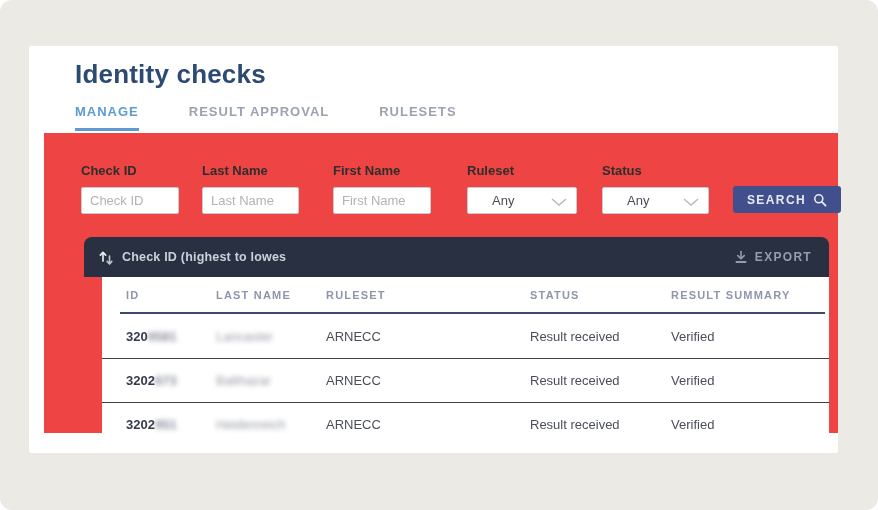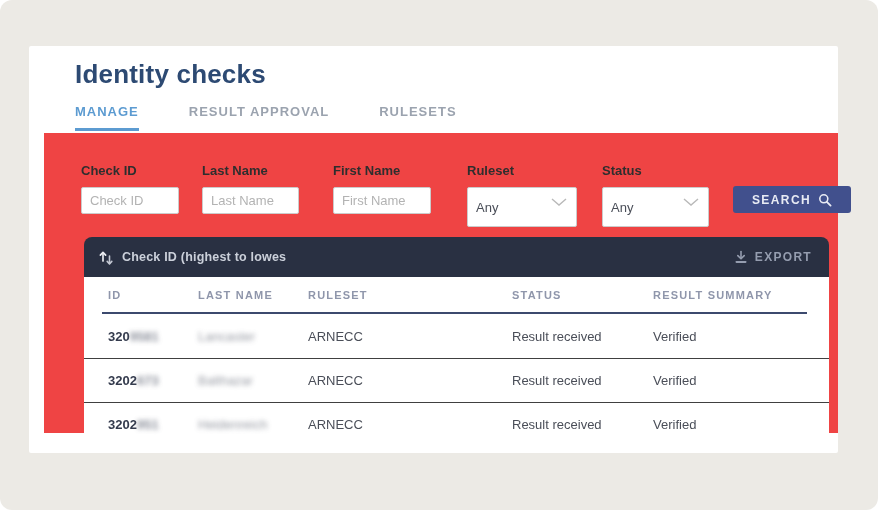--- a/index.html
+++ b/index.html
@@ -13,33 +13,33 @@
   .tabs { position:absolute; left:46px; top:58px; display:flex; gap:50px; }
   .tab { font-size:13px; font-weight:600; letter-spacing:1px; color:#9ba3af; padding-bottom:9px; cursor:pointer; }
   .tab.active { color:#5c9bd1; border-bottom:3px solid #5c9bd1; }
 
   .panel { position:absolute; left:15px; top:87px; width:794px; height:300px; background:#ef4444; }
 
   .field { position:absolute; top:30px; }
   .field .flabel { display:block; font-size:13px; font-weight:700; color:#2e2e2e; margin-bottom:9px; }
   .tinput { height:27px; background:#fff; border:1px solid #cccbcb; border-radius:2px; font-size:13px; color:#444; padding:0 8px; font-family:"Liberation Sans", sans-serif; }
   .tinput::placeholder { color:#b3b3b3; }
-  .selectbox { position:relative; height:40px; background:#fff; border:1px solid #cccbcb; border-radius:2px; font-size:13px; color:#4a4e58; display:flex; align-items:center; padding:0 8px; cursor:pointer; }
+  .selectbox { position:relative; height:27px; background:#fff; border:1px solid #cccbcb; border-radius:2px; font-size:13px; color:#4a4e58; display:flex; align-items:center; padding:0 24px; cursor:pointer; }
   .selectbox svg { position:absolute; right:9px; top:10px; }
 
-  .search-btn { position:absolute; left:689px; top:53px; width:118px; height:27px; background:#41508d; border:none; border-radius:3px; color:#e8ebf4; font-size:12px; font-weight:600; letter-spacing:1.4px; display:flex; align-items:center; justify-content:center; gap:7px; cursor:pointer; font-family:"Liberation Sans", sans-serif; }
+  .search-btn { position:absolute; left:689px; top:53px; width:108px; height:27px; background:#41508d; border:none; border-radius:3px; color:#e8ebf4; font-size:12px; font-weight:600; letter-spacing:1.4px; display:flex; align-items:center; justify-content:center; gap:7px; cursor:pointer; font-family:"Liberation Sans", sans-serif; }
 
   .tablewrap { position:absolute; left:40px; top:104px; width:745px; }
   .darkbar { height:40px; background:#293042; border-radius:8px 8px 0 0; display:flex; align-items:center; padding:0 17px 0 14px; }
   .sort-control { display:flex; align-items:center; gap:7px; cursor:pointer; }
   .sort-label { font-size:12.5px; font-weight:700; color:#cbd0da; letter-spacing:0.2px; }
   .export-btn { margin-left:auto; display:flex; align-items:center; gap:7px; cursor:pointer; }
   .export-label { font-size:12px; font-weight:600; color:#959daf; letter-spacing:1.3px; }
 
-  .ttable { background:#fff; padding-bottom:2px; }
+  .ttable { background:#fff; padding-bottom:2px;margin-left:18px; }
   .thead { position:relative; height:35px; display:grid; grid-template-columns:90px 110px 204px 141px 1fr; padding-left:24px; align-items:center; }
   .th { font-size:11px; font-weight:600; letter-spacing:1.2px; color:#8f96ab; }
   .thead-underline { position:relative; left:18px; width:705px; height:2px; background:#3c4a6e; }
   .trow { height:44px; display:grid; grid-template-columns:90px 110px 204px 141px 1fr; padding-left:24px; align-items:center; cursor:pointer; }
   .trow + .trow { border-top:1px solid #404040; }
   .td { font-size:13px; color:#4a4e58; }
   .td.idcell { font-weight:700; color:#343b4d; }
   .red { filter:blur(2.6px); opacity:0.8; color:#7d818c; }
   .td.idcell .red { color:#6d7280; }
 </style>

